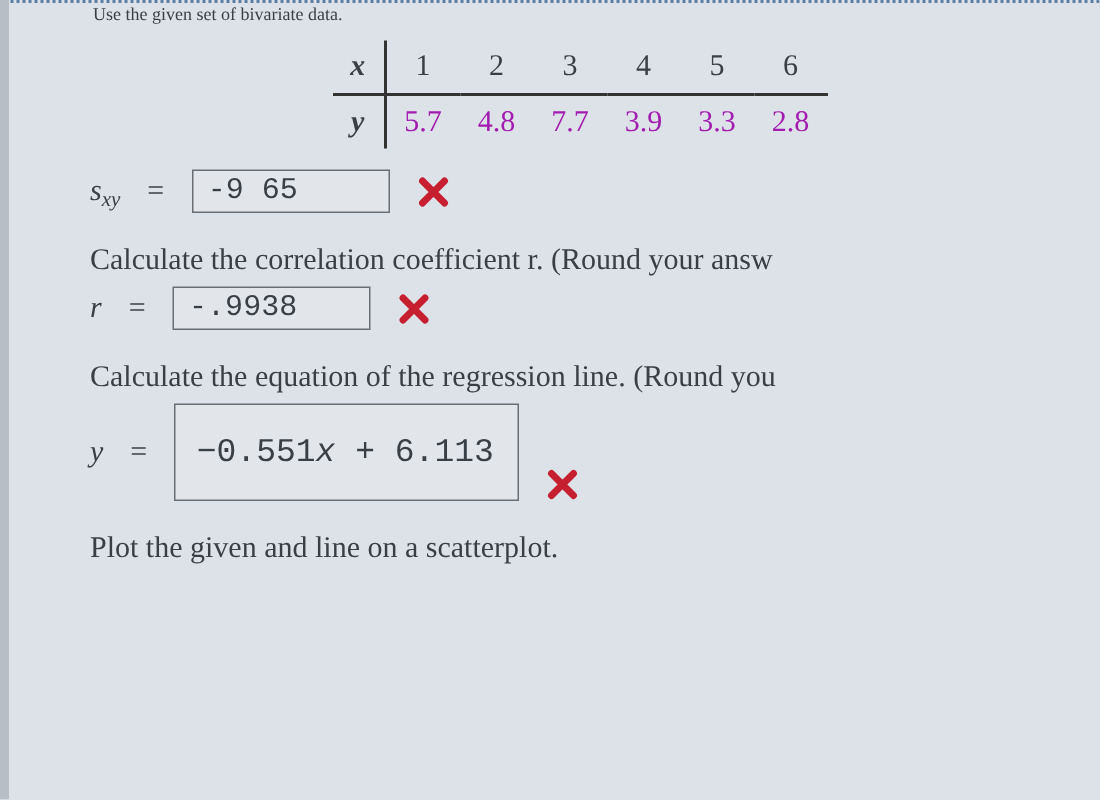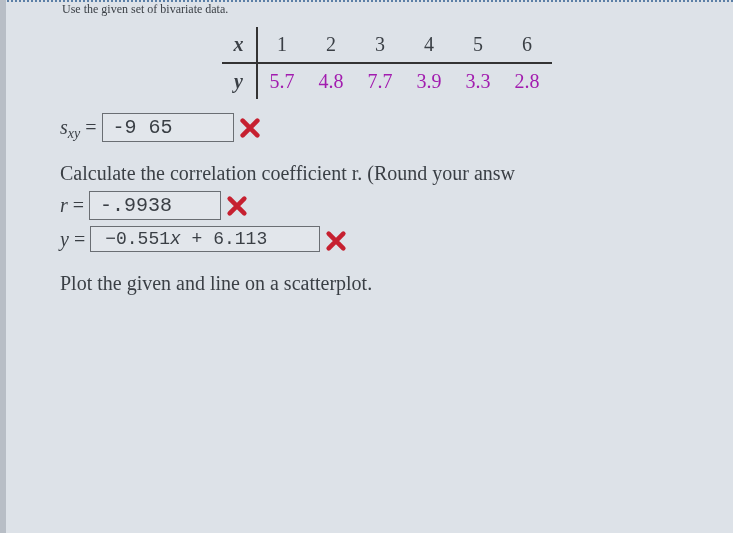--- a/index.html
+++ b/index.html
@@ -46,43 +46,43 @@
   }
   .question-line {
     font-size: 20px;
     margin: 20px 0 6px 0;
   }
   .answer-line {
     font-size: 20px;
     margin: 6px 0 6px 0;
     display: flex;
     align-items: center;
-    gap: 5px;
+    gap: 18px;
   }
   .var {
     font-style: italic;
   }
   .sub {
     font-style: italic;
     font-size: 0.7em;
     position: relative;
     top: 4px;
   }
   .box {
     border: 1px solid #6a6e73;
     padding: 2px 10px;
     min-width: 110px;
     display: inline-block;
     background: rgba(255,255,255,0.15);
     font-family: Liberation Mono, monospace;
   }
   .box.large {
     min-width: 200px;
-    font-size: 18px;
-    padding: 2px 14px;
+    font-size: 22px;
+    padding: 19px 14px;
   }
   .mathx {
     font-style: italic;
   }
   .cross {
     display: inline-flex;
     width: 22px;
     height: 22px;
   }
   .cross svg { width: 22px; height: 22px; }
@@ -151,20 +151,21 @@
     <span class="var">r</span>
     <span> = </span>
     <span class="box">-.9938</span>
     <span class="cross">
       <svg viewBox="0 0 24 24">
           <path d="M4 4 L20 20 M20 4 L4 20" stroke="#c62030" stroke-width="5" stroke-linecap="round" fill="none"></path>
         </svg>
     </span>
   </div>
 
+  <div class="question-line">Calculate the equation of the regression line. (Round you</div>
   <div class="answer-line">
     <span class="var">y</span>
     <span> = </span>
     <span class="box large">
       <span>−0.551</span><span class="mathx">x</span><span> + 6.113</span>
     </span>
     <span class="cross" style="align-self:flex-end;">
       <svg viewBox="0 0 24 24">
           <path d="M4 4 L20 20 M20 4 L4 20" stroke="#c62030" stroke-width="5" stroke-linecap="round" fill="none"></path>
         </svg>

